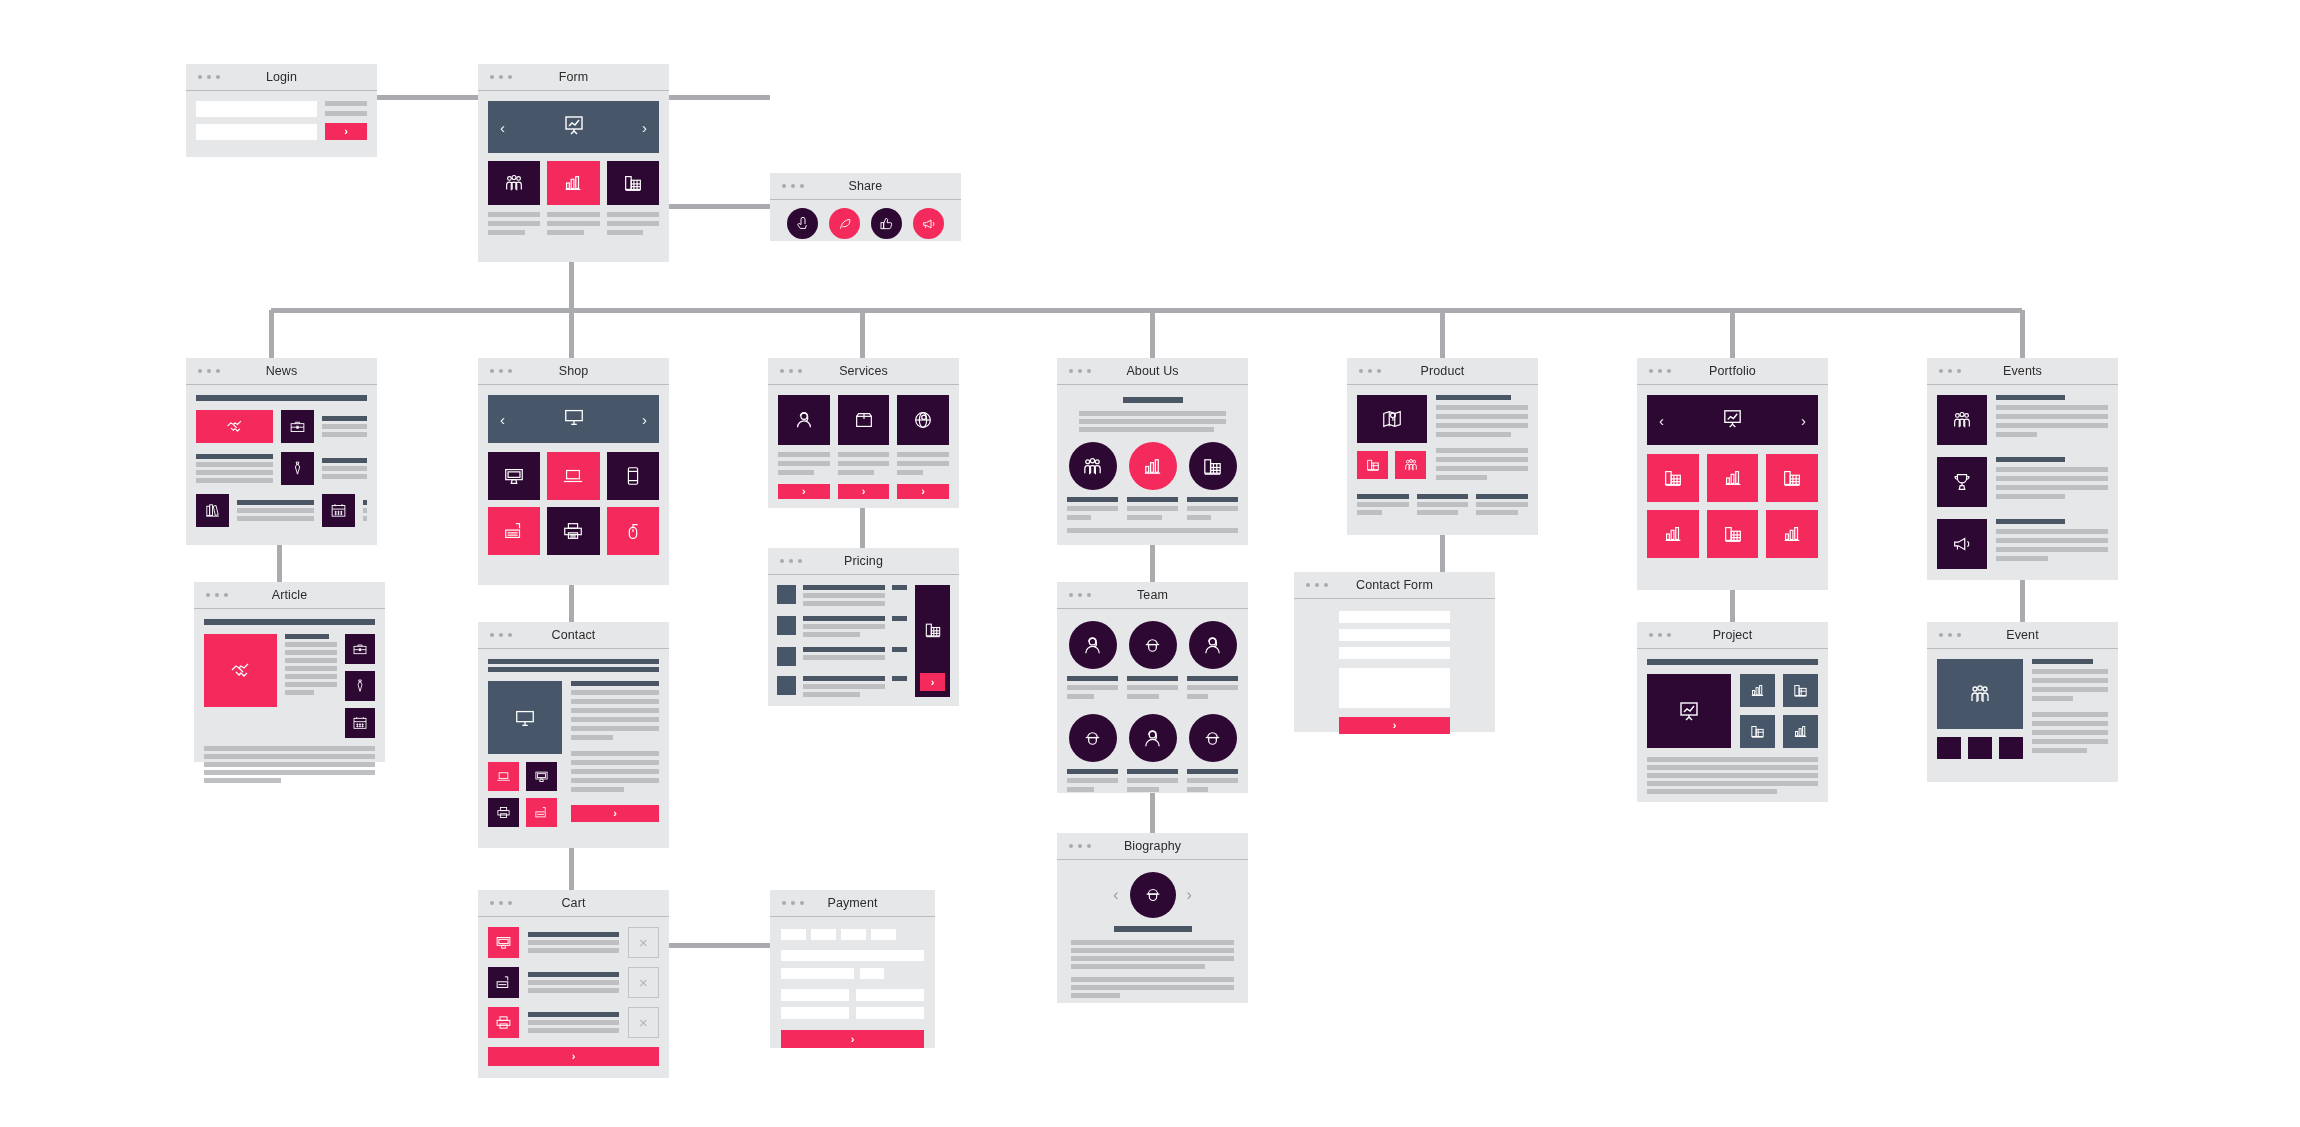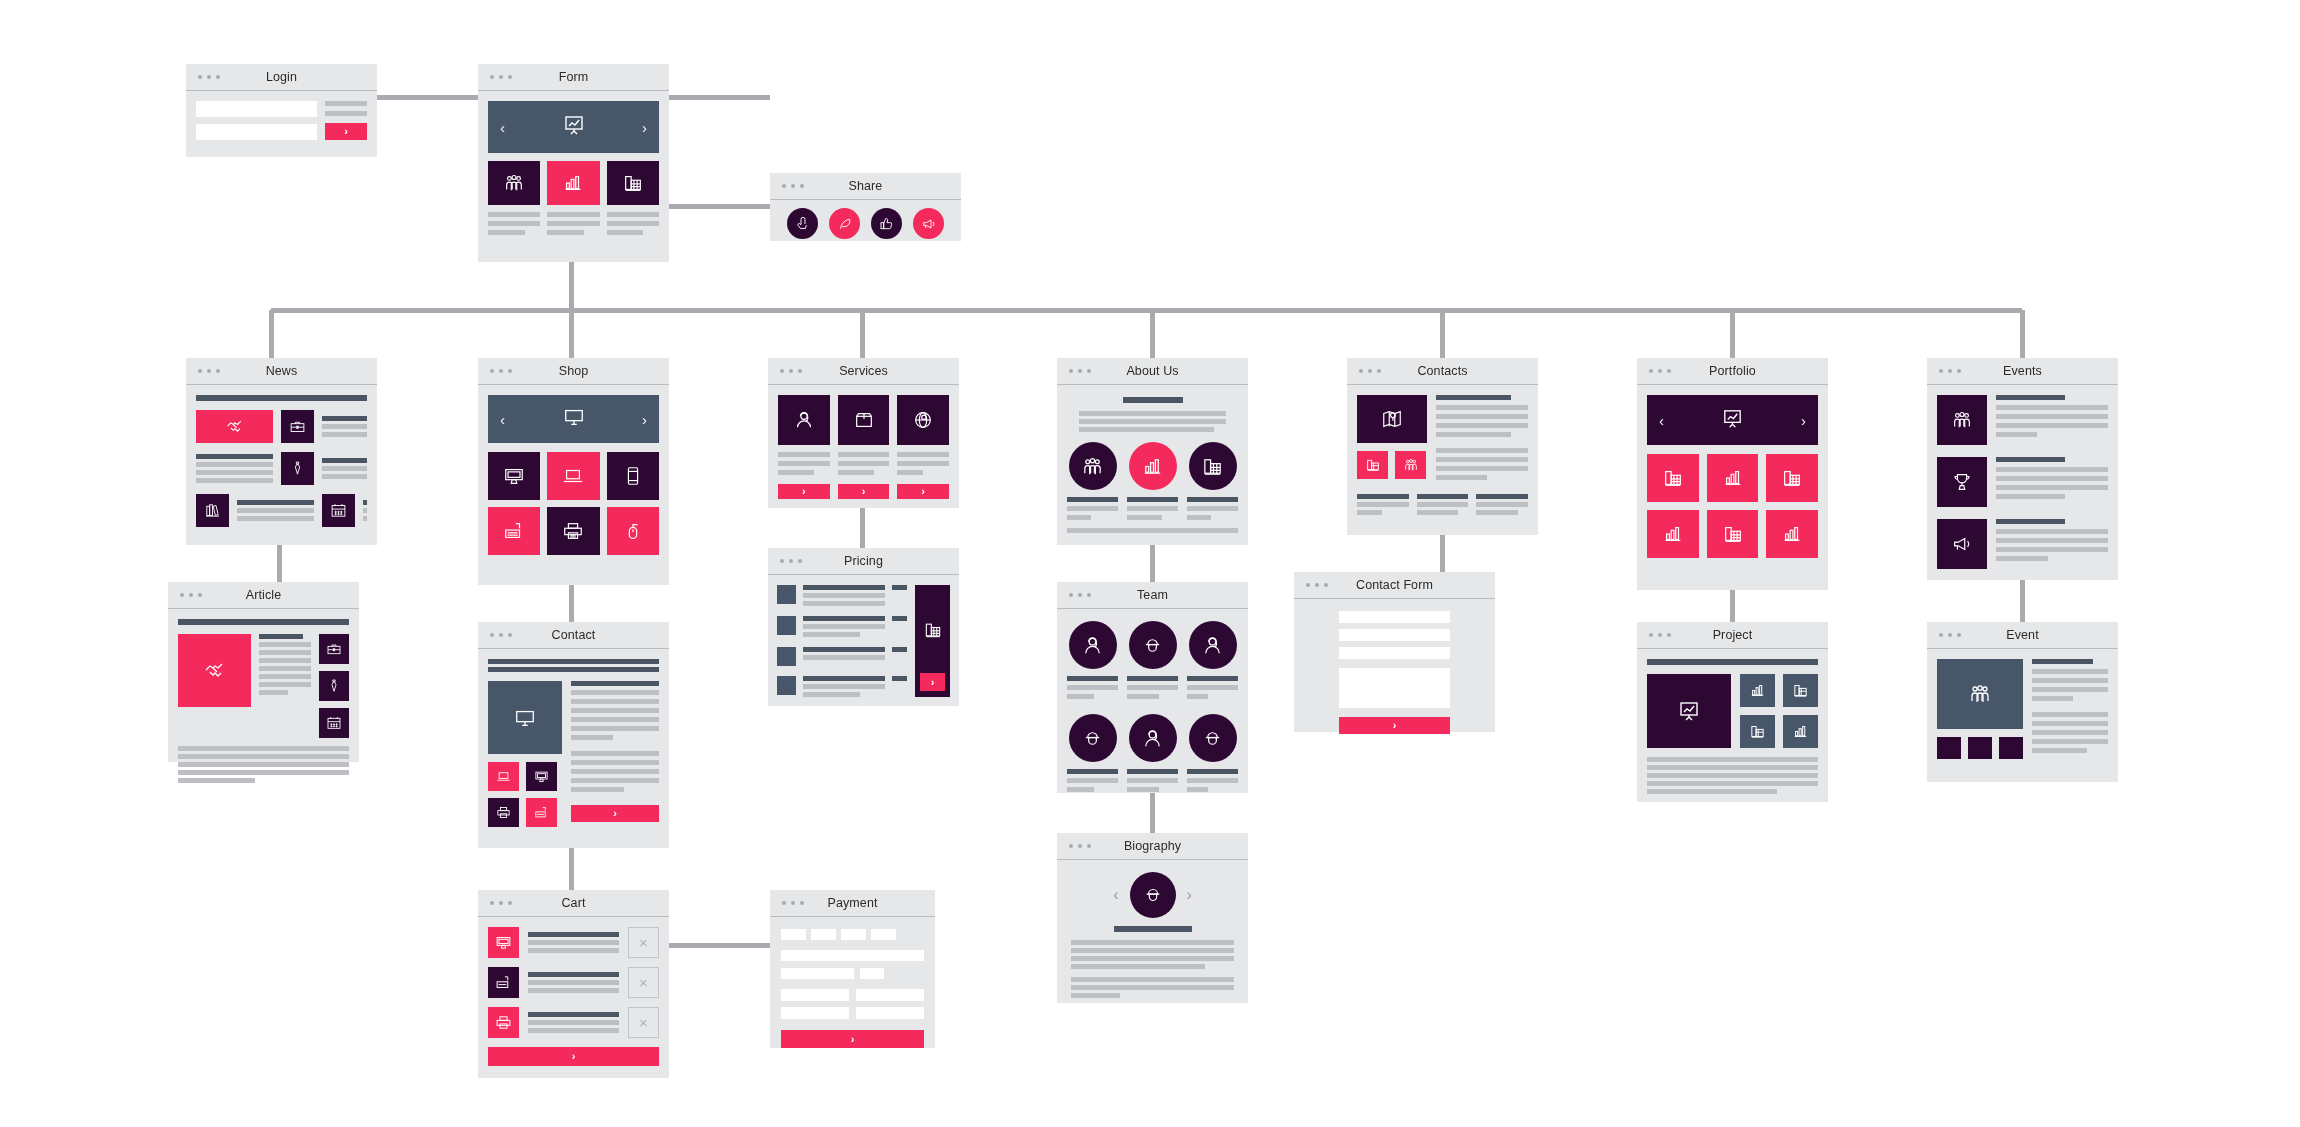--- a/index.html
+++ b/index.html
@@ -318,21 +318,21 @@
         </div>
         <div class="col" style="flex:1;gap:3px;justify-content:center;">
           <div class="ln dk" style="margin:0;"></div>
             <div class="ln" style="margin:0;"></div>
             <div class="ln" style="margin:0;"></div>
         </div>
       </div>
     </div>
   </div>
 
-  <div class="card" style="left:168px;top:582px;width:191px;height:180px;">
+  <div class="card" style="left:194px;top:582px;width:191px;height:180px;">
     <div class="bar">
       <div class="dots">
           <i></i>
           <i></i>
           <i></i>
         </div>
       <div class="ttl">Article</div>
     </div>
     <div class="body">
       <div class="ln dk" style="height:6px;margin-bottom:9px;"></div>
@@ -990,21 +990,21 @@
     </div>
   </div>
 
   <div class="card" style="left:1347px;top:358px;width:191px;height:177px;">
     <div class="bar">
       <div class="dots">
           <i></i>
           <i></i>
           <i></i>
         </div>
-      <div class="ttl">Contacts</div>
+      <div class="ttl">Product</div>
     </div>
     <div class="body">
       <div class="row" style="gap:9px;">
         <div class="col" style="width:70px;">
           <div class="tile plum" style="height:48px;">
             <svg width="22" height="22" viewBox="0 0 24 24" fill="none" stroke="#fff" stroke-width="1.3">
               <path d="M3 6l6-2 6 2 6-2v14l-6 2-6-2-6 2z"></path>
                 <path d="M9 4v16"></path>
                 <path d="M15 6v14"></path>
               <circle cx="13" cy="8" r="2.6"></circle>

